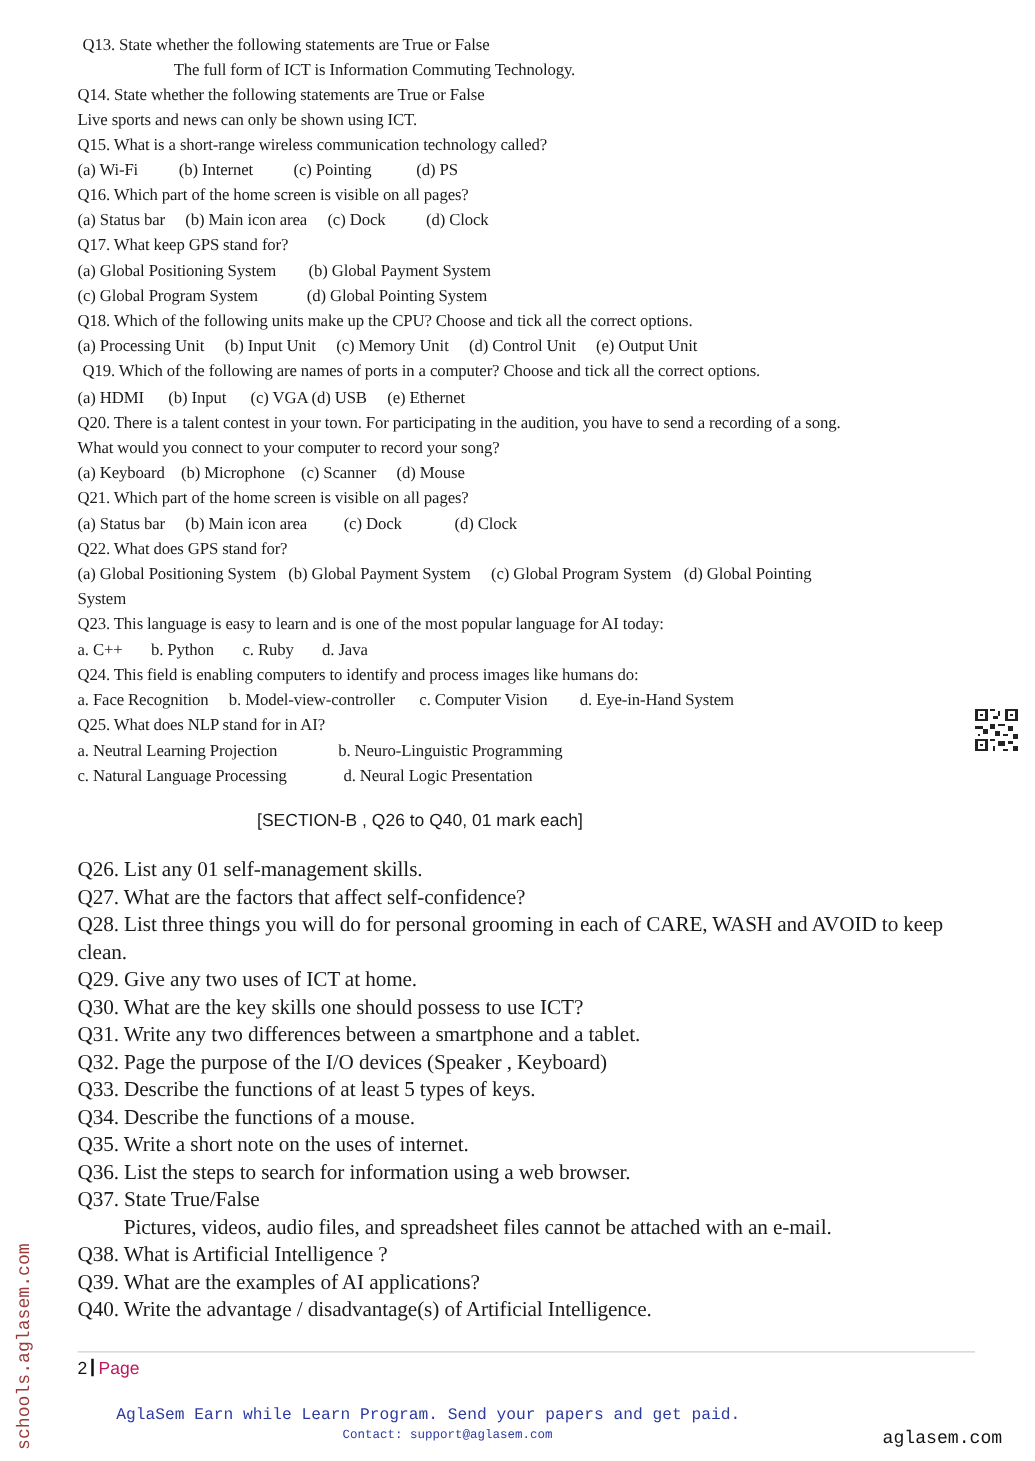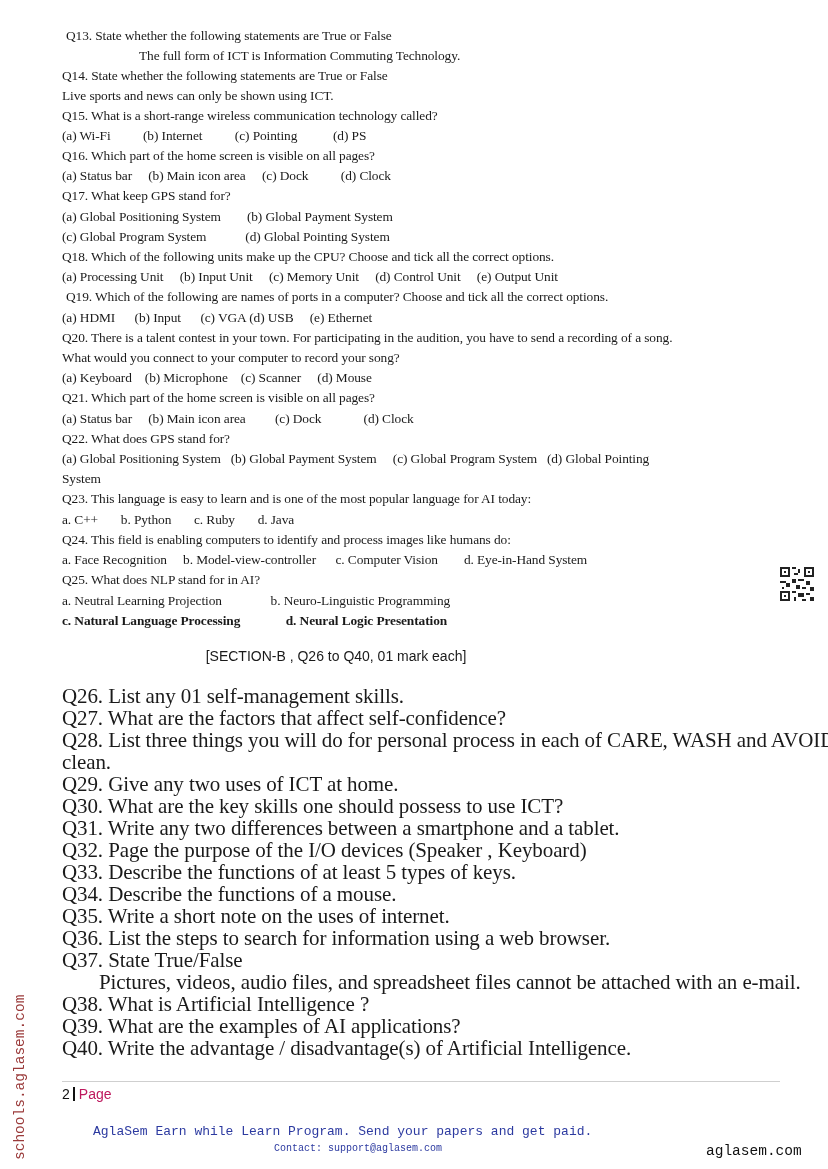--- a/index.html
+++ b/index.html
@@ -1,19 +1,19 @@
 <!DOCTYPE html>
 <html><head>
 <meta charset="utf-8">
 <style>
   html, body { margin:0; padding:0; background:#ffffff; }
   body { width:828px; height:1169px; position:relative; overflow:hidden;
          font-family:"Liberation Serif", serif; color:#1a1a1a; }
   .line { position:absolute; left:62px; font-size:13.4px; line-height:20px; white-space:pre; letter-spacing:-0.1px; }
-  .b { font-size:21px; line-height:22px; left:62px; }
+  .b { font-size:17px; line-height:22px; left:62px; }
   .section { position:absolute; left:0; width:672px; text-align:center; top:648px;
              font-family:"Liberation Sans", sans-serif; font-size:14px; }
   .rule { position:absolute; left:62px; width:718px; top:1081px; height:1px; background:#cfcfcf; }
   .pageno { position:absolute; left:62px; top:1086px; font-family:"Liberation Sans", sans-serif; font-size:14px; }
   .pageno .n { color:#111; }
   .pageno .bar { display:inline-block; width:2px; height:14px; background:#111; vertical-align:-2px; margin:0 4px 0 3px; }
   .pageno .p { color:#be185d; }
   .footer1 { position:absolute; top:1124px; left:93px; font-family:"Liberation Mono", monospace; font-size:13px; color:#2c3aa0; }
   .footer2 { position:absolute; top:1143px; left:274px; font-family:"Liberation Mono", monospace; font-size:10px; color:#2c3aa0; }
   .footer3 { position:absolute; top:1143px; left:706px; font-family:"Liberation Mono", monospace; font-size:14.5px; color:#111; }
@@ -48,29 +48,29 @@
       <div class="line" style="top: 409px;">(a) Status bar     (b) Main icon area         (c) Dock             (d) Clock</div>
       <div class="line" style="top: 429px;">Q22. What does GPS stand for?</div>
       <div class="line" style="top: 449px;">(a) Global Positioning System   (b) Global Payment System     (c) Global Program System   (d) Global Pointing</div>
       <div class="line" style="top: 469px;">System</div>
       <div class="line" style="top: 489px;">Q23. This language is easy to learn and is one of the most popular language for AI today:</div>
       <div class="line" style="top: 510px;">a. C++       b. Python       c. Ruby       d. Java</div>
       <div class="line" style="top: 530px;">Q24. This field is enabling computers to identify and process images like humans do:</div>
       <div class="line" style="top: 550px;">a. Face Recognition     b. Model-view-controller      c. Computer Vision        d. Eye-in-Hand System</div>
       <div class="line" style="top: 570px;">Q25. What does NLP stand for in AI?</div>
       <div class="line" style="top: 591px;">a. Neutral Learning Projection               b. Neuro-Linguistic Programming</div>
-      <div class="line" style="top: 611px; font-weight: bold;">c. Natural Language Processing              d. Neural Logic Presentation</div>
+      <div class="line" style="top: 611px;">c. Natural Language Processing              d. Neural Logic Presentation</div>
     </div>
 
   <div class="section">[SECTION-B , Q26 to Q40, 01 mark each]</div>
 
   <div id="section-b">
       <div class="line b" style="top: 685px;">Q26. List any 01 self-management skills.</div>
       <div class="line b" style="top: 707px;">Q27. What are the factors that affect self-confidence?</div>
-      <div class="line b" style="top: 729px;">Q28. List three things you will do for personal process in each of CARE, WASH and AVOID to keep</div>
+      <div class="line b" style="top: 729px;">Q28. List three things you will do for personal grooming in each of CARE, WASH and AVOID to keep</div>
       <div class="line b" style="top: 751px;">clean.</div>
       <div class="line b" style="top: 773px;">Q29. Give any two uses of ICT at home.</div>
       <div class="line b" style="top: 795px;">Q30. What are the key skills one should possess to use ICT?</div>
       <div class="line b" style="top: 817px;">Q31. Write any two differences between a smartphone and a tablet.</div>
       <div class="line b" style="top: 839px;">Q32. Page the purpose of the I/O devices (Speaker , Keyboard)</div>
       <div class="line b" style="top: 861px;">Q33. Describe the functions of at least 5 types of keys.</div>
       <div class="line b" style="top: 883px;">Q34. Describe the functions of a mouse.</div>
       <div class="line b" style="top: 905px;">Q35. Write a short note on the uses of internet.</div>
       <div class="line b" style="top: 927px;">Q36. List the steps to search for information using a web browser.</div>
       <div class="line b" style="top: 949px;">Q37. State True/False</div>

